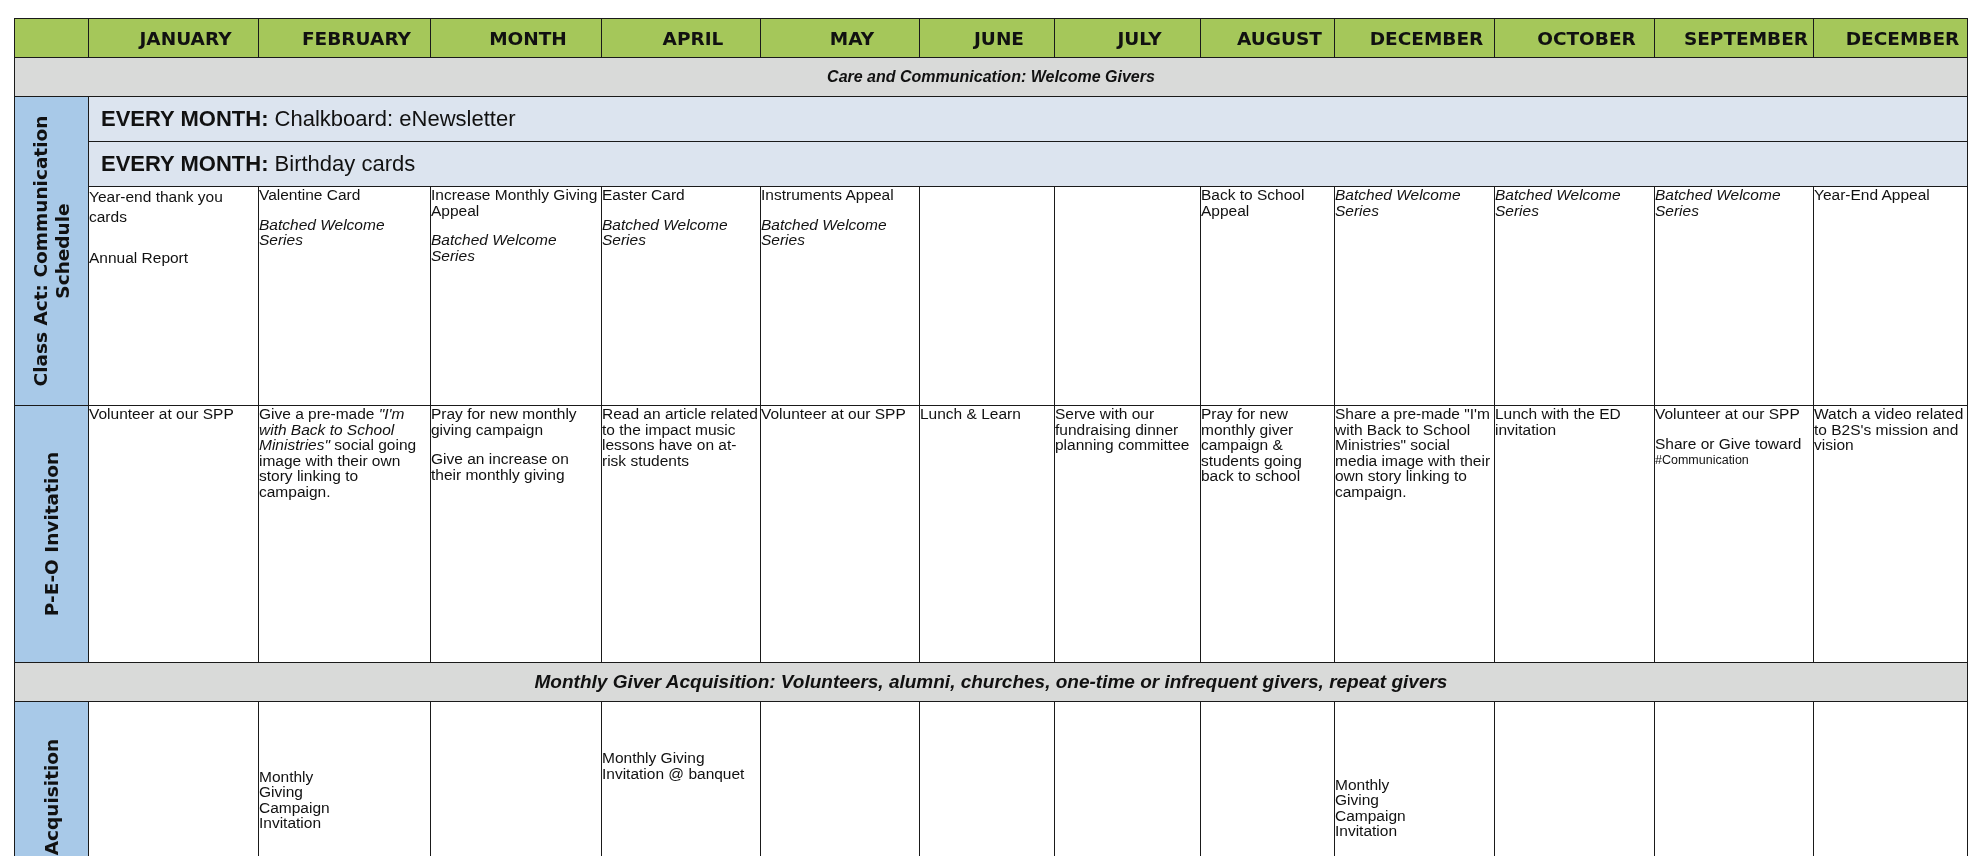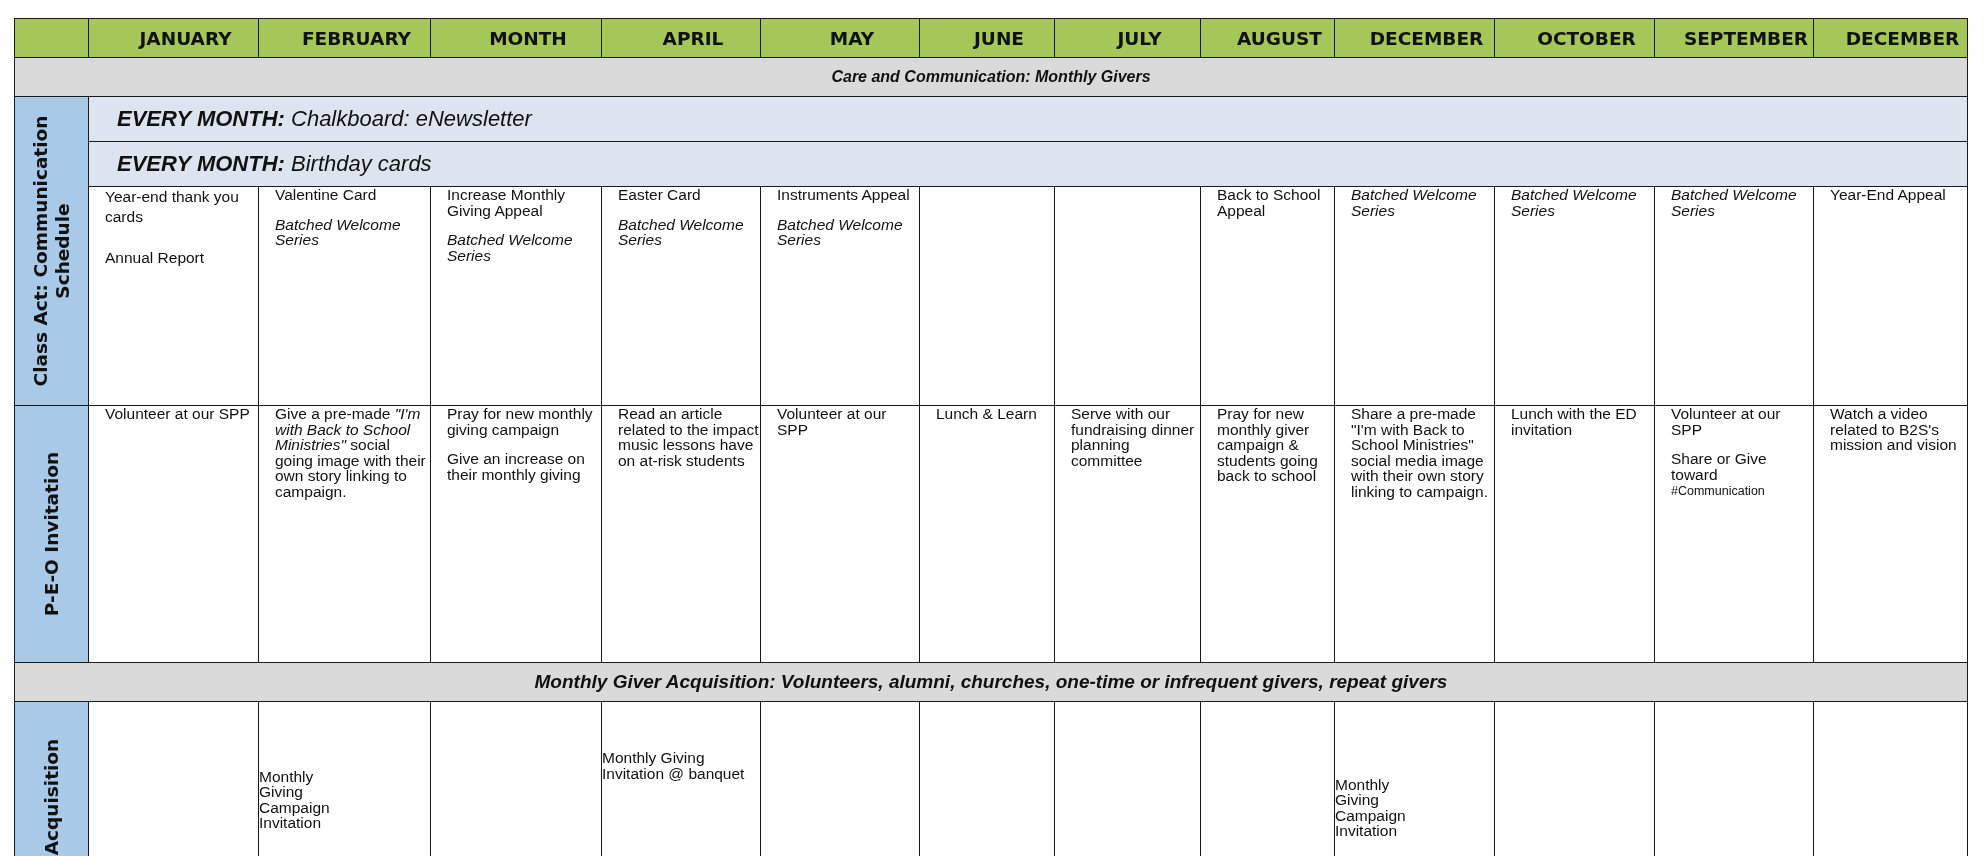--- a/index.html
+++ b/index.html
@@ -14,24 +14,24 @@
   tr.months th.corner { background: #A5C75A; }
   tr.section td { background: #D9DAD9; height: 38px; text-align: center; vertical-align: middle;
                   font-style: italic; font-weight: bold; font-size: 16px; }
   tr.section td.s2 { font-size: 19px; }
   td.rowlabel { background: #A8C9E8; position: relative; }
   td.rowlabel .vlabel { position: absolute; left: 50%; top: 50%;
       transform: translate(-50%, -50%) rotate(-90deg); white-space: nowrap;
       font-family: "DejaVu Sans", sans-serif; font-weight: bold; font-size: 18.5px;
       text-align: center; line-height: 22px; }
   tr.every td.band { background: #DCE4EF; height: 44px; vertical-align: middle;
-      padding-left: 28px; font-size: 22px; font-style: italic; }
+      padding-left: 12px; font-size: 22px; }
   tr.every td.band .lead { font-weight: bold; }
   td.cell { padding: 10px 12px 6px 13px; font-size: 15.5px; line-height: 15.5px; }
-  td.cell p { margin: 0 0 14px 16px; }
+  td.cell p { margin: 0 0 14px 0; }
   td.cell .it { font-style: italic; }
   td.cell .small { font-size: 12.5px; }
   td.cell.roomy { line-height: 20px; }
   td.cell.roomy p { margin-bottom: 21px; }
   tr.classact td { height: 218px; }
   tr.peo td { height: 256px; }
   tr.acq td { height: 141px; }
   tr.acq td.cell { vertical-align: middle; }
   tr.acq td.cell .inner { margin-top: 6px; }
 </style>
@@ -66,21 +66,21 @@
     <th>JUNE</th>
     <th>JULY</th>
     <th>AUGUST</th>
     <th>DECEMBER</th>
     <th>OCTOBER</th>
     <th>SEPTEMBER</th>
     <th>DECEMBER</th>
   </tr>
 
   <tr class="section">
-    <td colspan="13">Care and Communication: Monthly Givers</td>
+    <td colspan="13">Care and Communication: Welcome Givers</td>
   </tr>
 
   <tr class="every">
     <td class="rowlabel" rowspan="3">
       <div class="vlabel">
         <div>Class Act: Communication</div>
         <div>Schedule</div>
       </div>
     </td>
     <td class="band" colspan="12">

